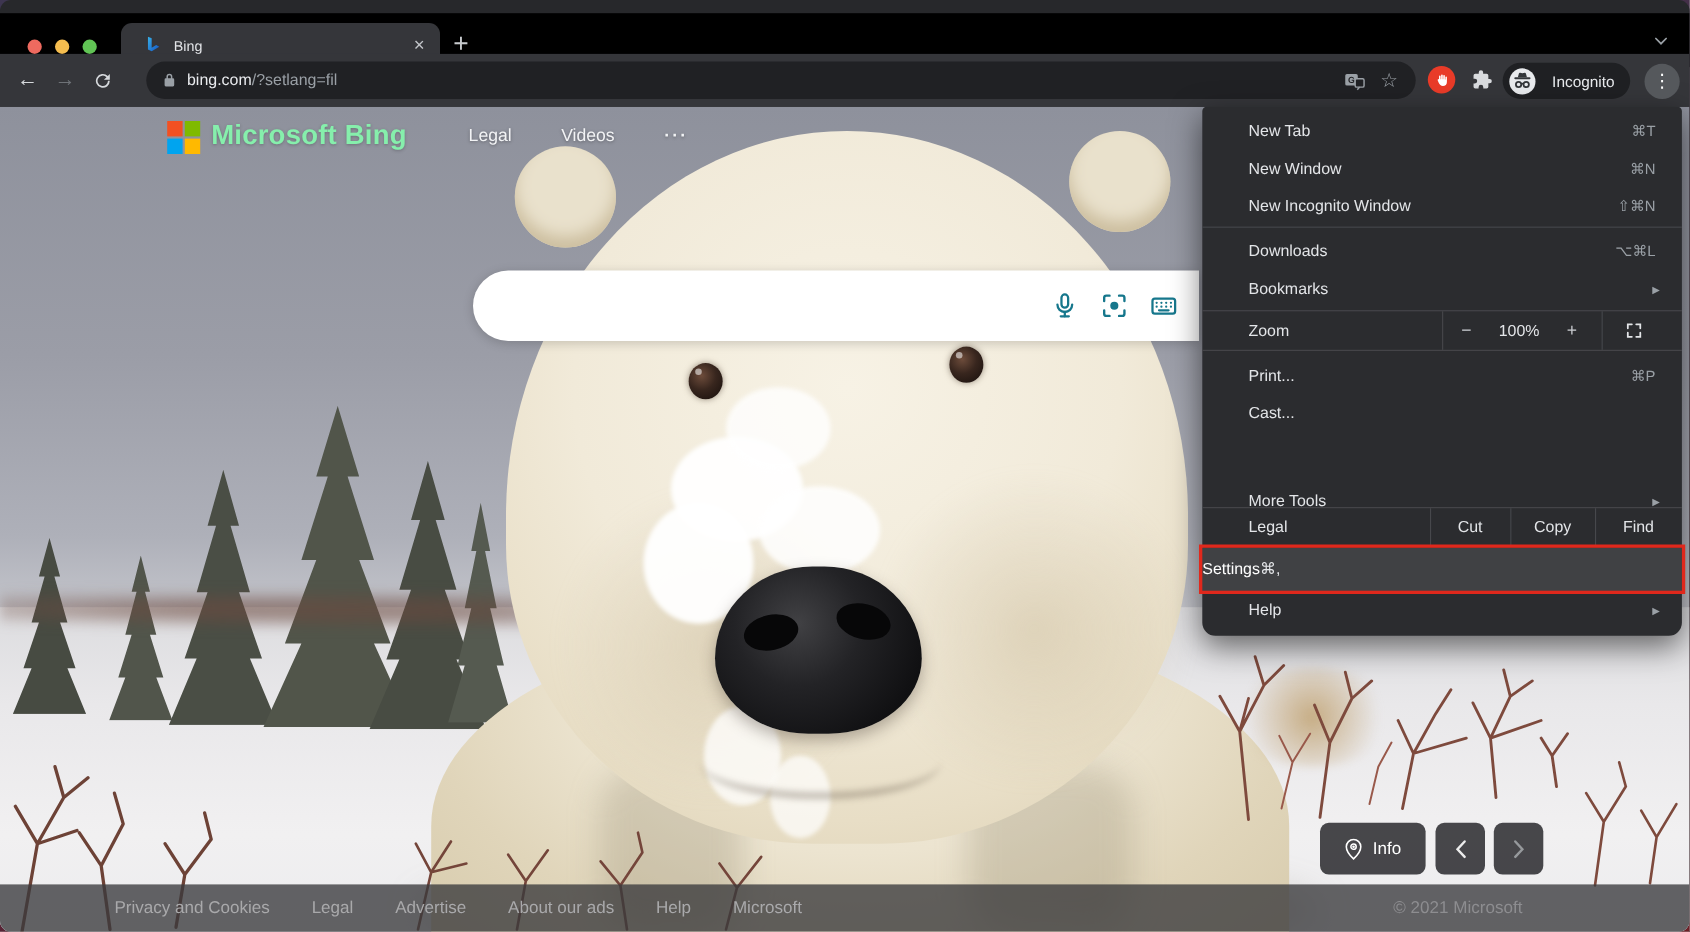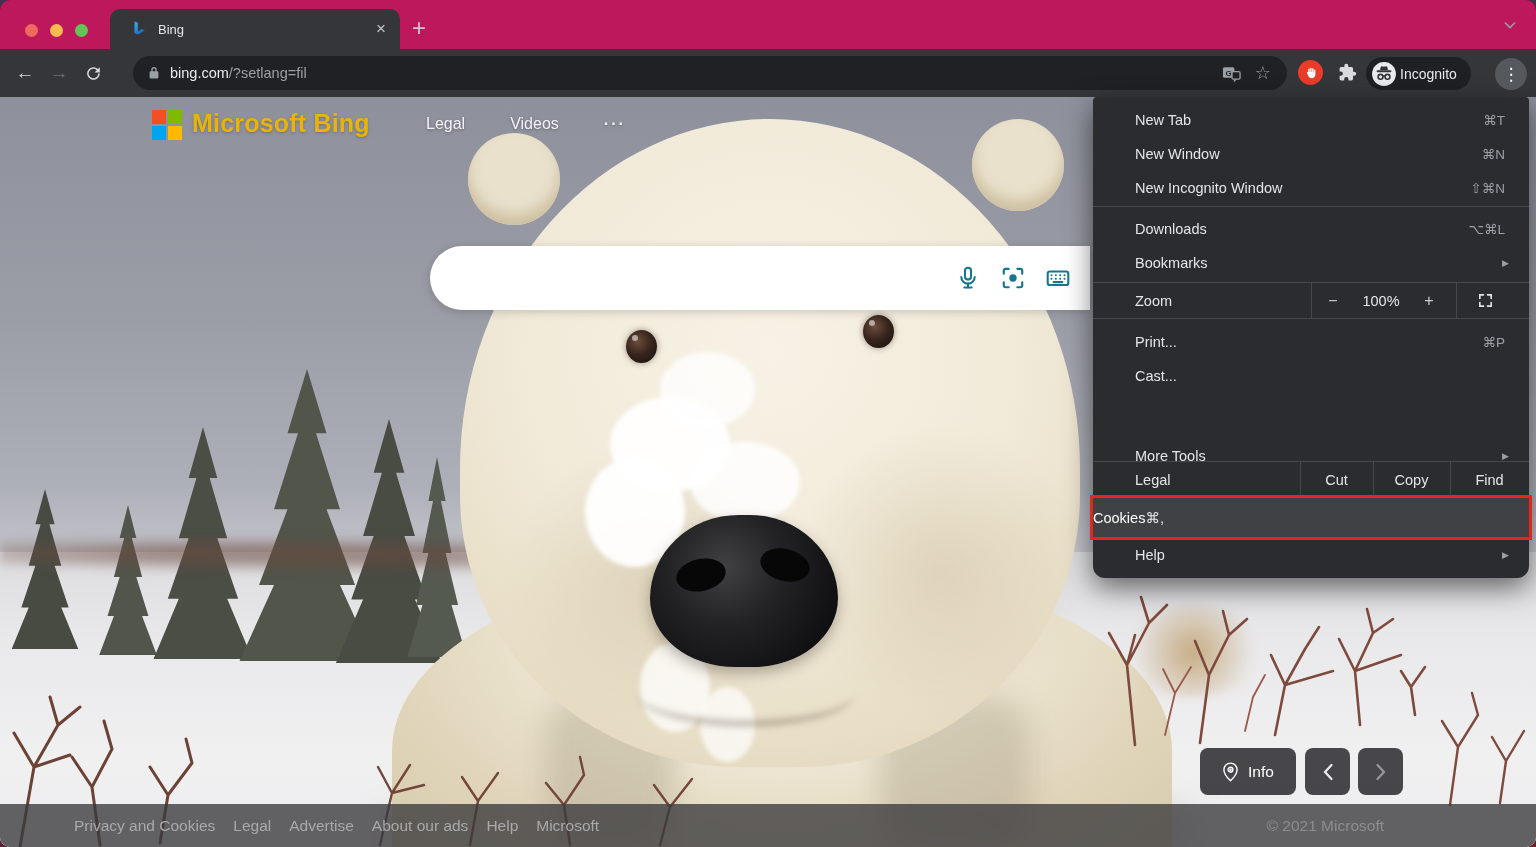--- a/index.html
+++ b/index.html
@@ -4,21 +4,21 @@
 <style>
   * { margin:0; padding:0; box-sizing:border-box; }
   html,body { width:1536px; height:847px; overflow:hidden; }
   body {
     font-family:"Liberation Sans","DejaVu Sans",sans-serif;
     background:linear-gradient(165deg,#3d3550 0%,#43304a 30%,#5a2233 70%,#6e1f26 100%);
   }
   .window { position:absolute; inset:0; border-radius:10px; overflow:hidden; background:#27282b; }
 
   
-  .tabstrip { position:absolute; left:0; top:0; width:100%; height:49px; background:#be185d;padding-left:43px; }
+  .tabstrip { position:absolute; left:0; top:12px; width:100%; height:49px; background:#000000;padding-left:43px; }
   .traffic { position:absolute; top:24px; width:13px; height:13px; border-radius:50%; }
   .t-red   { left:25px; background:#ee6a5f; }
   .t-yellow{ left:50px; background:#f5bd4f; }
   .t-green { left:75px; background:#61c455; }
   .tab { position:absolute; left:110px; top:9px; width:290px; height:40px; background:#35363a; border-radius:10px 10px 0 0; display:flex; align-items:center; }
   .tab .favicon { width:18px; height:18px; margin-left:20px; }
   .tab .title { color:#e2e4e7; font-size:13px; margin-left:10px; flex:1; }
   .tab .close { color:#c3c6ca; font-size:17px; margin-right:14px; cursor:default; }
   .newtab-btn { position:absolute; left:412px; top:14px; color:#c7cacd; font-size:24px; font-weight:300; }
   .tabsearch-chevron { position:absolute; right:18px; top:17px; color:#9aa0a6; }
@@ -33,21 +33,21 @@
   .omnibox .lock { margin-left:14px; color:#9aa0a6; display:flex; }
   .url { font-size:14.5px; margin-left:9px; flex:1; white-space:nowrap; }
   .url .host { color:#e8eaed; }
   .url .path { color:#9aa0a6; }
   .page-action { color:#9aa0a6; margin-right:14px; display:flex; }
   .star { font-size:18px; margin-right:16px; }
   .ext-red { position:absolute; left:1298px; top:11px; width:25px; height:25px; border-radius:50%; background:#e93b28; display:flex; align-items:center; justify-content:center; }
   .ext-puzzle { position:absolute; left:1338px; top:14px; color:#d9dbde; display:flex; }
   .incog-pill { position:absolute; left:1366px; top:8px; height:33px; background:#1f2023; border-radius:17px; display:flex; align-items:center; padding:0 14px 0 5px; }
   .incog-pill .glyph { display:flex; }
-  .incog-pill .lbl { color:#e8eaed; font-size:14px; margin-left:3px;text-align:right; }
+  .incog-pill .lbl { color:#e8eaed; font-size:14px; margin-left:14px;text-align:right; }
   .kebab { position:absolute; left:1495px; top:58px; width:32px; height:32px; border-radius:50%; background:#55585c; color:#fff; font-size:17px; display:flex; align-items:center; justify-content:center; z-index:30; }
 
   
   .content { position:absolute; left:0; top:97px; width:1536px; height:750px; overflow:hidden; }
   .sky { position:absolute; inset:0; background:linear-gradient(180deg,#8e919c 0%,#9b9da7 30%,#aeb0b9 52%,#c6c7cd 62%,#d9d9dc 66%); }
   .snow { position:absolute; left:0; top:455px; width:100%; height:295px; background:linear-gradient(180deg,#dcdcdf 0%,#e9e8ea 30%,#f1f0f1 70%,#ececee 100%); }
   .tree { position:absolute; background:#4d5148; clip-path:polygon(50% 0,63% 22%,56% 22%,72% 48%,63% 48%,82% 74%,72% 74%,95% 100%,5% 100%,28% 74%,18% 74%,37% 48%,28% 48%,44% 22%,37% 22%); filter:blur(0.6px); }
   .brushline { position:absolute; left:0; top:438px; width:580px; height:36px; background:radial-gradient(ellipse at 30% 50%,rgba(110,76,65,.55),transparent 70%),radial-gradient(ellipse at 70% 60%,rgba(104,70,60,.5),transparent 70%); filter:blur(5px); }
 
   .bear { position:absolute; inset:0; }
@@ -68,37 +68,37 @@
   .mouth { position:absolute; left:636px; top:560px; width:220px; height:70px; border-bottom:7px solid rgba(85,72,58,.30); border-radius:0 0 50% 50%; filter:blur(3px); }
   .leg-shade { position:absolute; top:600px; height:150px; border-radius:40px; background:rgba(150,138,112,.30); filter:blur(14px); }
 
   .grass-blob { position:absolute; left:1118px; top:510px; width:150px; height:90px; border-radius:50%; background:radial-gradient(circle,#c6ac83 0,rgba(198,172,131,0) 70%); filter:blur(4px); }
   .twigs { position:absolute; }
 
   
   .bing-header { position:absolute; left:0; top:0; width:100%; height:60px; }
   .ms-logo { position:absolute; left:152px; top:13px; width:30px; height:30px; display:grid; grid-template-columns:14px 14px; grid-template-rows:14px 14px; gap:2px; }
   .sq-r { background:#f25022; } .sq-g { background:#7fba00; } .sq-b { background:#00a4ef; } .sq-y { background:#ffb900; }
-  .bing-wordmark { position:absolute; left:192px; top:12px; color:#eab308; font-size:25px; font-weight:600; letter-spacing:.2px; text-shadow:0 1px 3px rgba(0,0,0,.25); }
+  .bing-wordmark { position:absolute; left:192px; top:12px; color:#86efac; font-size:25px; font-weight:600; letter-spacing:.2px; text-shadow:0 1px 3px rgba(0,0,0,.25); }
   .bing-nav { position:absolute; left:426px; top:18px; display:flex; gap:45px; color:#f2f3f5; font-size:16px; text-shadow:0 1px 3px rgba(0,0,0,.35); }
   .bing-nav .more { letter-spacing:2px; font-weight:700; }
 
   
   .searchbar { position:absolute; left:430px; top:149px; width:660px; height:64px; background:#fff; border-radius:32px 0 0 32px; box-shadow:0 2px 10px rgba(0,0,0,.18); display:flex; align-items:center; justify-content:flex-end; }
   .sb-icon { width:26px; height:26px; margin-right:19px; color:#16778c; }
 
   
   .photo-btn { position:absolute; top:651px; height:47px; background:rgba(33,33,36,.82); border-radius:8px; display:flex; align-items:center; justify-content:center; color:#fff; }
   .btn-info { left:1200px; width:96px; gap:9px; font-size:15.5px; }
   .btn-prev { left:1305px; width:45px; }
   .btn-next { left:1358px; width:45px; color:#96999c; }
 
   
   .bing-footer { position:absolute; left:0; top:707px; width:100%; height:43px; background:rgba(58,58,60,.78); display:flex; align-items:center; }
-  .f-links { display:flex; margin-left:74px; gap:18px; color:#a9a9ab; font-size:15.5px; }
+  .f-links { display:flex; margin-left:104px; gap:38px; color:#a9a9ab; font-size:15.5px; }
   .f-copy { position:absolute; right:152px; color:#8d8d90; font-size:15.5px; }
 
   
   .menu { position:absolute; left:1093px; top:97px; width:436px; height:481px; background:#2b2c2f; border-radius:4px 4px 12px 12px; box-shadow:0 10px 28px rgba(0,0,0,.55); z-index:25; color:#e3e5e8; font-size:14.5px; }
   .mi { position:absolute; left:0; width:100%; height:34px; display:flex; align-items:center; }
   .mi .lab { margin-left:42px; flex:1; }
   .mi .sc { margin-right:24px; color:#9aa0a6; font-size:13.5px; }
   .mi .sub { margin-right:20px; color:#9aa0a6; font-size:9px; }
   .sep { position:absolute; left:0; width:100%; height:1px; background:#47484c; }
   .zoomrow { position:absolute; left:0; top:185px; width:100%; height:37px; border-top:1px solid #47484c; border-bottom:1px solid #47484c; display:flex; align-items:center; }
@@ -385,21 +385,21 @@
     <div class="editrow">
       <span class="lab">Legal</span>
       <span class="vdiv" style="left:207px;"></span>
       <span class="ecell" style="left:207px;width:73px;">Cut</span>
       <span class="vdiv" style="left:280px;"></span>
       <span class="ecell" style="left:280px;width:77px;">Copy</span>
       <span class="vdiv" style="left:357px;"></span>
       <span class="ecell" style="left:357px;width:79px;">Find</span>
     </div>
     <div class="settingsrow">
-      <span class="lab" style="color:#fff;">Cookies</span>
+      <span class="lab" style="color:#fff;">Settings</span>
       <span class="sc">⌘,</span>
     </div>
     <div class="red-box"></div>
     <div class="mi" style="top:441px;">
       <span class="lab">Help</span>
       <span class="sub">▶</span>
     </div>
   </div>
 
 </div>

